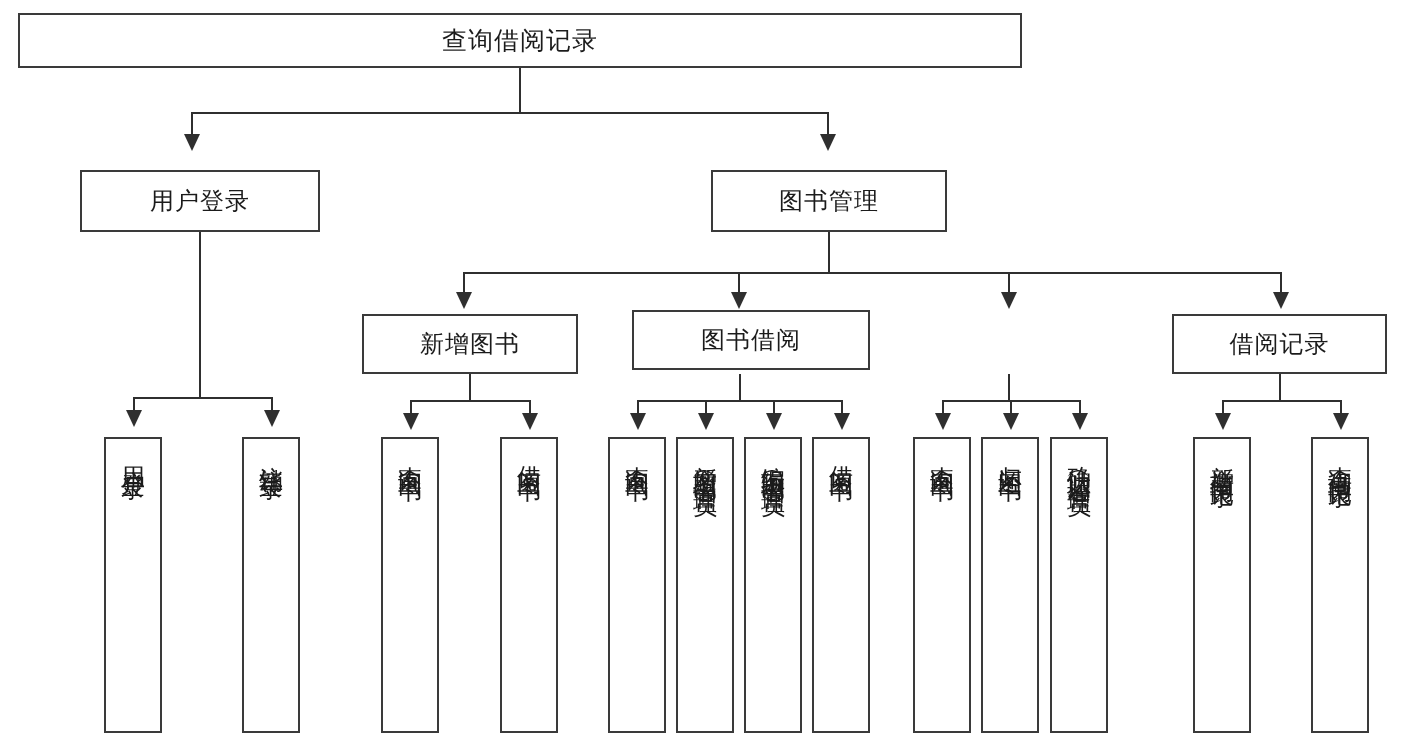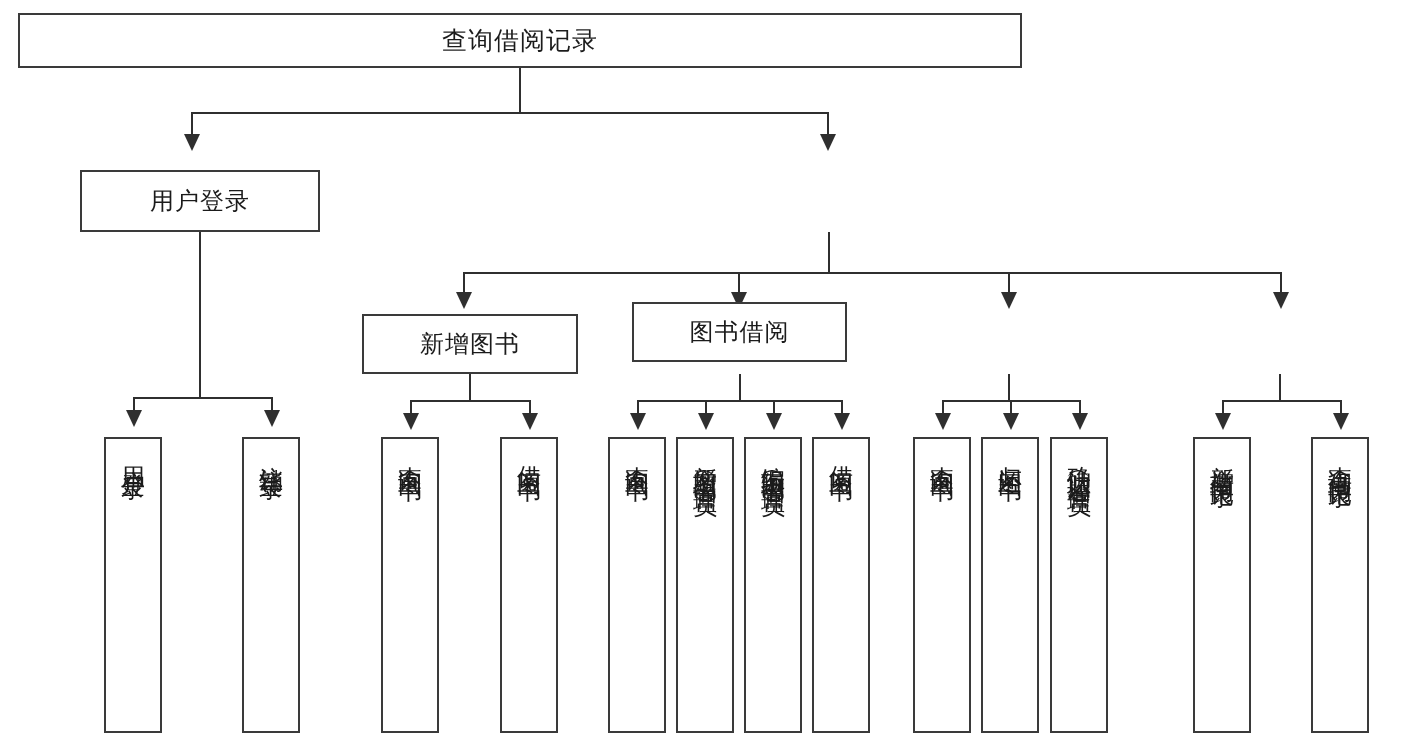--- a/index.html
+++ b/index.html
@@ -78,20 +78,23 @@
   <div class="ln hln" style="left:191px;top:112px;width:637px;"></div>
 
   <div class="ln vln" style="left:191px;top:112px;height:24px;"></div>
   <div class="arrow" style="left:184px;top:134px;"></div>
   <div class="ln vln" style="left:827px;top:112px;height:24px;"></div>
   <div class="arrow" style="left:820px;top:134px;"></div>
 
   <div class="node h" style="left:80px;top:170px;width:240px;height:62px;">
     <span>用户登录</span>
   </div>
+  <div class="node h" style="left:711px;top:170px;width:236px;height:62px;">
+    <span>图书管理</span>
+  </div>
 
   <div class="ln vln" style="left:199px;top:232px;height:166px;"></div>
   <div class="ln hln" style="left:133px;top:397px;width:138px;"></div>
   <div class="ln vln" style="left:133px;top:397px;height:15px;"></div>
   <div class="arrow" style="left:126px;top:410px;"></div>
   <div class="ln vln" style="left:271px;top:397px;height:15px;"></div>
   <div class="arrow" style="left:264px;top:410px;"></div>
 
   <div class="ln vln" style="left:828px;top:232px;height:41px;"></div>
   <div class="ln hln" style="left:463px;top:272px;width:818px;"></div>
@@ -101,22 +104,25 @@
   <div class="ln vln" style="left:738px;top:272px;height:22px;"></div>
   <div class="arrow" style="left:731px;top:292px;"></div>
   <div class="ln vln" style="left:1008px;top:272px;height:22px;"></div>
   <div class="arrow" style="left:1001px;top:292px;"></div>
   <div class="ln vln" style="left:1280px;top:272px;height:22px;"></div>
   <div class="arrow" style="left:1273px;top:292px;"></div>
 
   <div class="node h" style="left:362px;top:314px;width:216px;height:60px;">
     <span>新增图书</span>
   </div>
-  <div class="node h" style="left:632px;top:302px;width:215px;height:60px;">
+  <div class="node h" style="left:632px;top:310px;width:238px;height:60px;">
     <span>图书借阅</span>
+  </div>
+  <div class="node h" style="left:1172px;top:314px;width:215px;height:60px;">
+    <span>借阅记录</span>
   </div>
 
   <div class="ln vln" style="left:469px;top:374px;height:27px;"></div>
   <div class="ln hln" style="left:410px;top:400px;width:119px;"></div>
   <div class="ln vln" style="left:410px;top:400px;height:15px;"></div>
   <div class="arrow" style="left:403px;top:413px;"></div>
   <div class="ln vln" style="left:529px;top:400px;height:15px;"></div>
   <div class="arrow" style="left:522px;top:413px;"></div>
 
   <div class="ln vln" style="left:739px;top:374px;height:27px;"></div>

